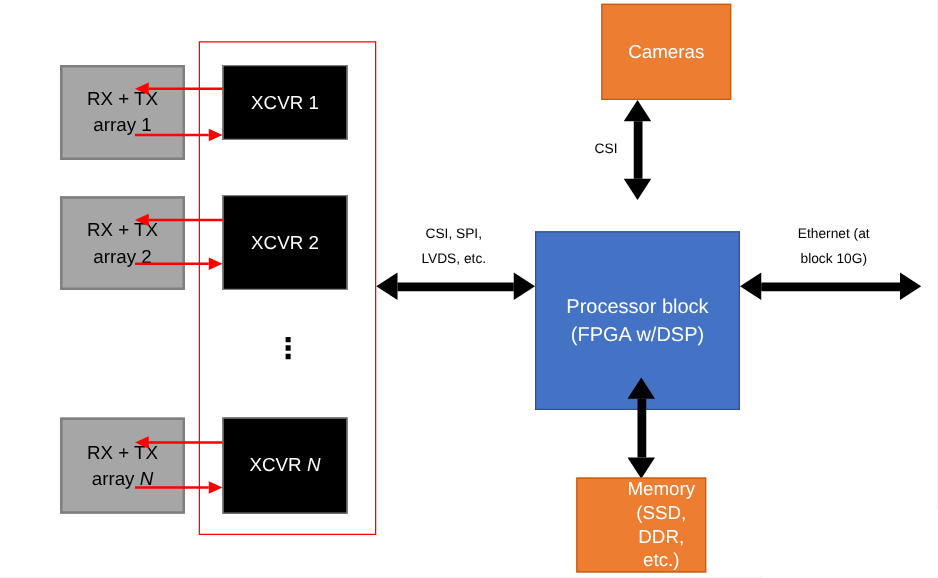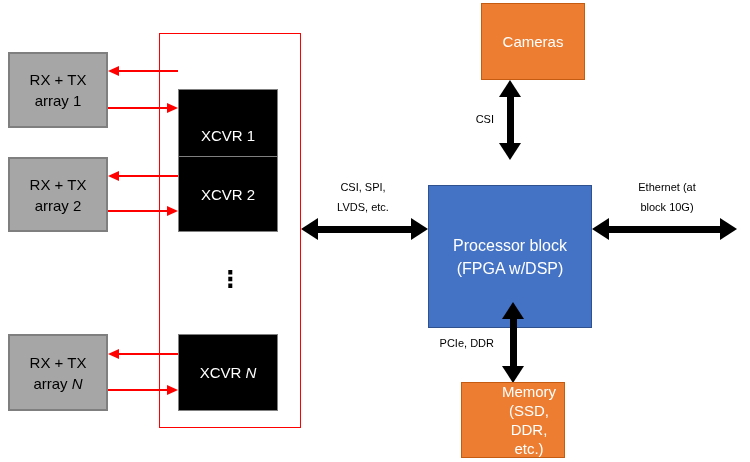--- a/index.html
+++ b/index.html
@@ -13,21 +13,21 @@
   .canvas{
     position:relative; width:750px; height:462px; background:var(--bg);
     font-family:"Liberation Sans","DejaVu Sans",sans-serif; color:#000;
     overflow:hidden;
   }
   .box{
     position:absolute; display:flex; flex-direction:column;
     align-items:center; justify-content:center; text-align:center;
     font-size:15px; line-height:21px; box-sizing:border-box;
   }
-  .gray-box{background:var(--gray-fill); border:2px solid var(--gray-border); color:#000;}
+  .gray-box{background:var(--gray-fill); border:2px solid var(--gray-border); color:#000;margin-left:40px;}
   .black-box{background:var(--black-fill); border:1px solid var(--black-border); color:#fff;}
   .blue-box{background:var(--blue-fill); border:1px solid var(--blue-border); color:#fff; font-size:16px; line-height:23px;margin-top:26px;}
   .orange-box{background:var(--orange-fill); border:1.5px solid var(--orange-border); color:#fff; line-height:19px;}
   .red-rect{position:absolute; left:159px; top:33px; width:142px; height:395px;
     border:1.5px solid var(--red); box-sizing:border-box; background:transparent;}
   .it{font-style:italic;}
 
   
   .r-arrow{position:absolute; left:108px; width:70px; height:10px; display:flex; align-items:center;}
   .r-line{flex:1; height:2.5px; background:var(--red);}
@@ -52,21 +52,21 @@
 <body>
 
 <div class="canvas">
 
   <div class="red-rect"></div>
 
   <div class="box gray-box" style="left:8px;top:52px;width:100px;height:76px;">
     <div>RX + TX</div>
     <div><span>array</span>&nbsp;<span>1</span></div>
   </div>
-  <div class="box black-box" style="left:178px;top:52px;width:100px;height:92px;margin-top:37px;">
+  <div class="box black-box" style="left:178px;top:52px;width:100px;height:60px;">
     <div><span>XCVR</span>&nbsp;<span>1</span></div>
   </div>
   <div class="r-arrow" style="top:66px;">
     <span class="r-head-left"></span>
       <span class="r-line"></span>
   </div>
   <div class="r-arrow" style="top:103px;">
     <span class="r-line"></span>
       <span class="r-head-right"></span>
   </div>
@@ -139,21 +139,20 @@
   <div class="lbl" style="left:597px;top:177px;width:140px;">
     <div>Ethernet (at</div>
     <div>block 10G)</div>
   </div>
 
   <div class="v-arrow" style="left:502px;top:302px;height:81px;">
     <span class="v-head-t"></span>
       <span class="v-shaft"></span>
       <span class="v-head-b"></span>
   </div>
-  <div class="lbl" style="left:404px;top:333px;width:90px;text-align:right;">PCIe, DDR</div>
 
   <div class="box orange-box" style="left:461px;top:382px;width:104px;height:76px;padding-left:32px;">
     <div>Memory</div>
     <div>(SSD, DDR,</div>
     <div>etc.)</div>
   </div>
 
 </div>
 
 </body></html>

